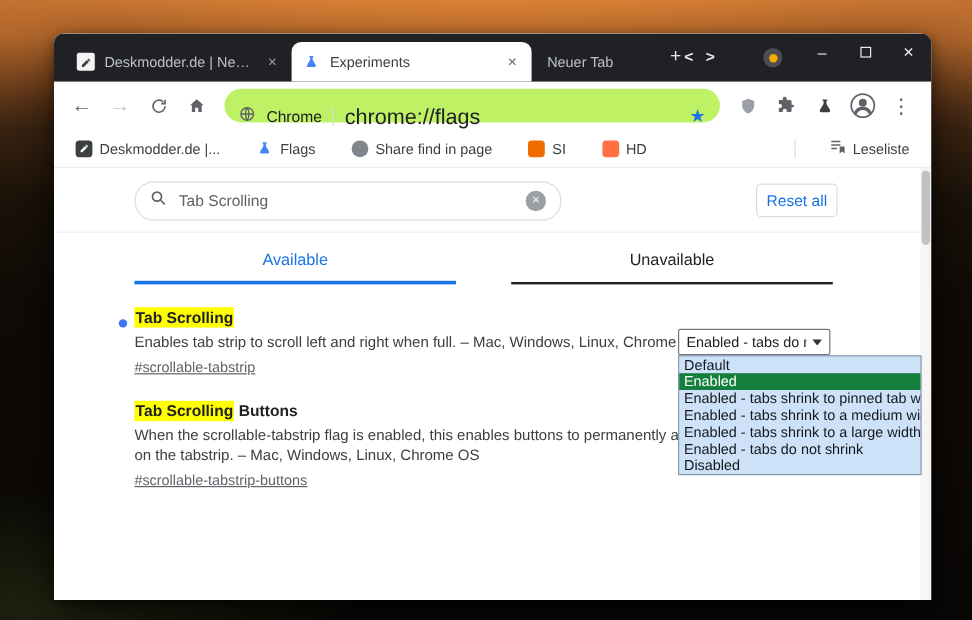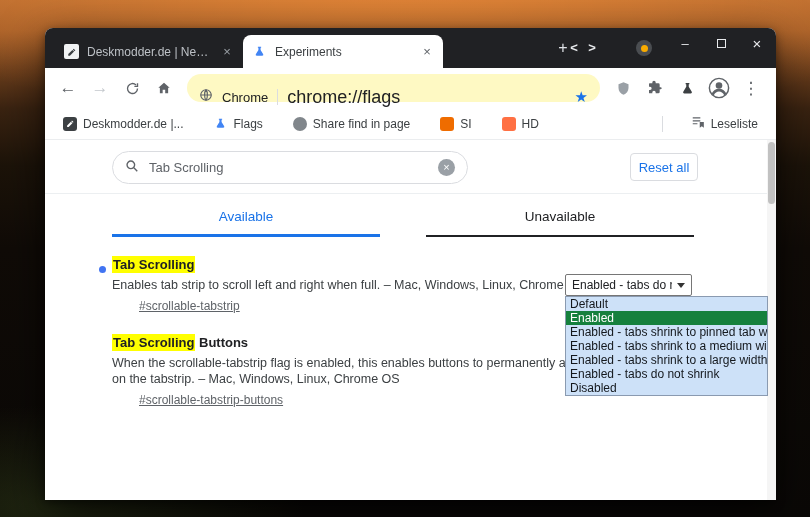--- a/index.html
+++ b/index.html
@@ -50,21 +50,21 @@
   .winctl.min { left: 622px; }
   .winctl.max { left: 658px; }
   .winctl.cls { left: 694px; font-size: 15px; }
   .max-square { width: 9px; height: 9px; border: 1px solid #e8eaed; }
 
   
   .toolbar { height: 40px; background: #fff; display: flex; align-items: center; padding: 0 10px 0 8px; gap: 2px; }
   .tb-btn { width: 30px; height: 30px; border-radius: 50%; display: flex; align-items: center;
     justify-content: center; font-size: 17px; color: #5f6368; flex: 0 0 auto; }
   .tb-btn.disabled { color: #c3c7cc; }
-  .omnibox { flex: 1; min-width: 0; height: 28px; background: #fef9c3; border-radius: 14px;
+  .omnibox { flex: 1; min-width: 0; height: 28px; background: #bef264; border-radius: 14px;
     display: flex; align-items: center; padding: 18px 6px 0 12px; margin: 0 6px; }
   .site-label { font-size: 13px; color: #202124; margin: 0 0 0 9px; }
   .omni-sep { width: 1px; height: 16px; background: #dadce0; margin: 0 9px; }
   .omni-url { font-size: 18px; color: #202124; flex: 1; white-space: nowrap; overflow: hidden; }
   .omni-star { color: #1a73e8; font-size: 15px; padding: 0 6px; }
   .avatar-wrap { width: 30px; height: 30px; display: flex; align-items: center; justify-content: center; }
 
   
   .bookmarks { height: 32px; background: #fff; display: flex; align-items: center;
     padding: 0 10px; gap: 14px; border-bottom: 1px solid #ebedef; }
@@ -101,21 +101,21 @@
   .flag-dot { position: absolute; left: 54px; top: 126px; width: 7px; height: 7px;
     border-radius: 50%; background: #4174f2; }
   .flag-entry { position: absolute; left: 67px; width: 500px; }
   .flag-entry.one { top: 117px; }
   .flag-entry.two { top: 195px; width: 492px; }
   .flag-title { font-size: 13px; font-weight: bold; color: #202124; }
   .hl { background: #ffff00; padding: 1px 1px; }
   .flag-desc { font-size: 12.5px; color: #3c4043; line-height: 16px; margin-top: 5px; }
   .flag-entry.one .flag-desc { white-space: nowrap; }
   .flag-link { display: inline-block; margin-top: 6px; font-size: 12px; color: #5f6368;
-    text-decoration: underline; margin-left: 27px; }
+    text-decoration: underline; }
 
   .flag-select { position: absolute; left: 520px; top: 134px; width: 127px; height: 22px;
     background: #fff; border: 1px solid #767676; border-radius: 2px; display: flex;
     align-items: center; padding: 0 6px; gap: 5px; font-size: 12px; color: #202124; }
   .flag-select .sel-text { flex: 1; white-space: nowrap; overflow: hidden; }
   .sel-arrow { width: 0; height: 0; border-left: 4px solid transparent;
     border-right: 4px solid transparent; border-top: 5px solid #333; flex: 0 0 auto; }
 
   .select-list { position: absolute; left: 520px; top: 156px; width: 203px;
     background: #cde1f8; border: 1px solid #8a9ab0; z-index: 5; }
@@ -148,20 +148,23 @@
       <div class="tab tab-2">
         <span class="favicon-box" style="background:transparent;">
           <svg width="13" height="13" viewBox="0 0 24 24" fill="#4285f4">
               <path d="M9 3h6v2h-1v4l4.8 8.2A2 2 0 0 1 17 20H7a2 2 0 0 1-1.8-2.8L10 9V5H9V3z"></path>
             </svg>
         </span>
         <span class="tab-label">Experiments</span>
         <span class="tab-close">×</span>
       </div>
 
+      <div class="tab tab-3">
+        <span class="tab-label">Neuer Tab</span>
+      </div>
 
       <div class="newtab-btn">+</div>
       <div class="tabscroll left">&lt;</div>
       <div class="tabscroll right">&gt;</div>
 
       <div class="status-circle">
         <span class="status-dot"></span>
       </div>
 
       <div class="winctl min">–</div>

